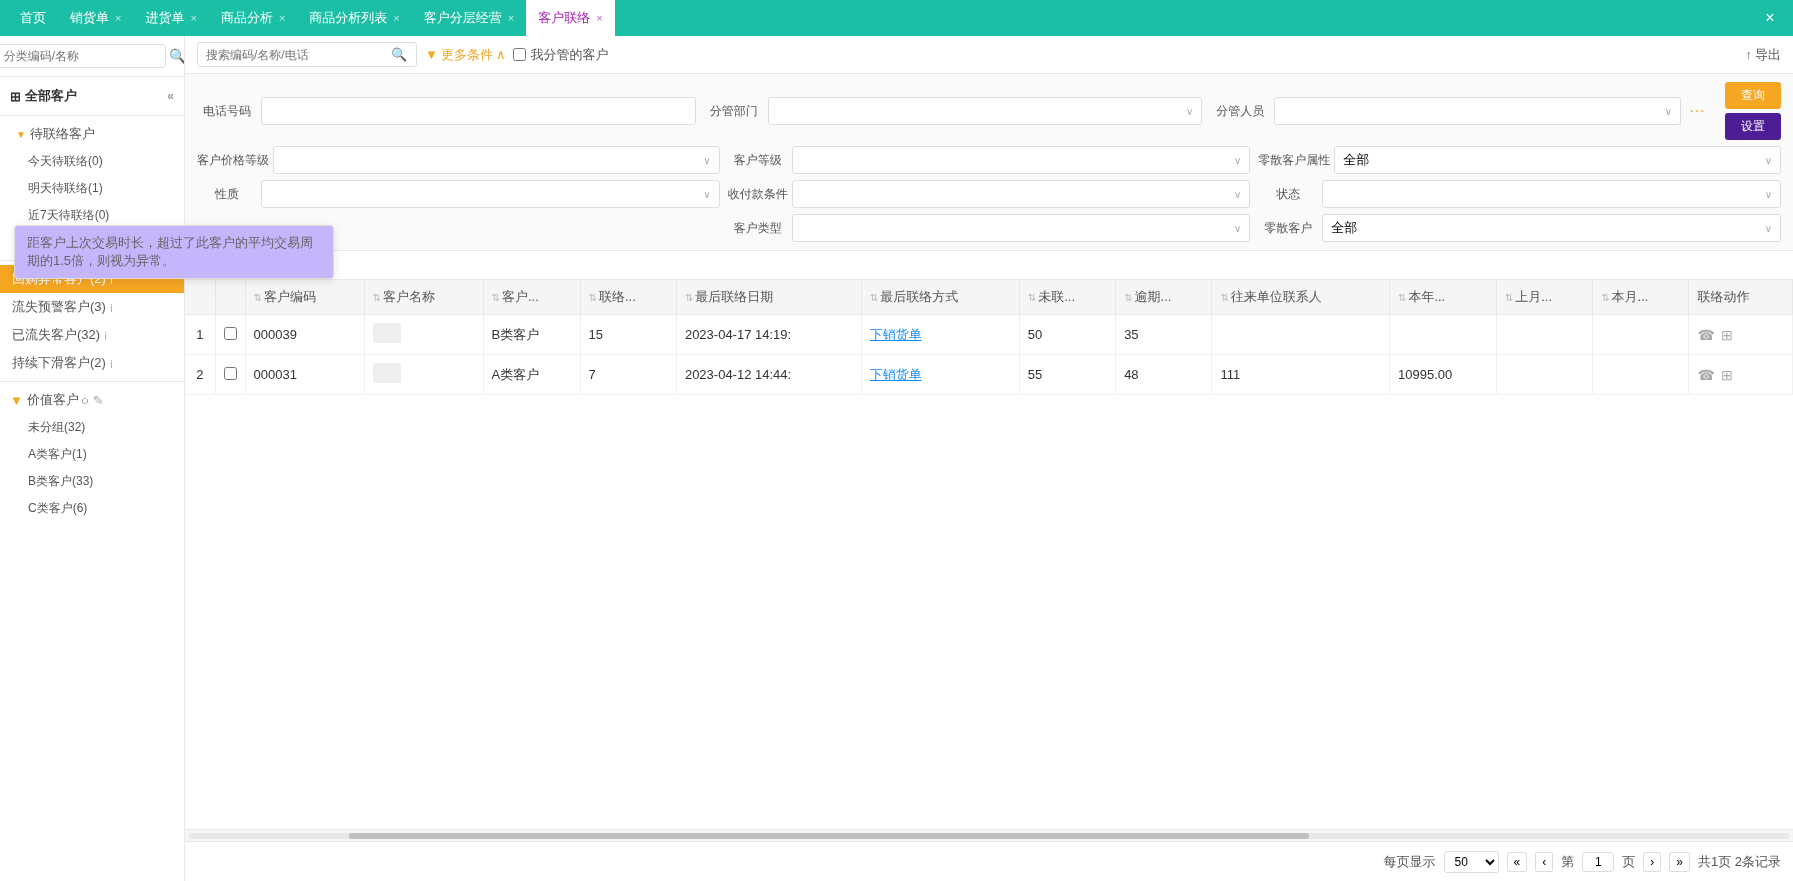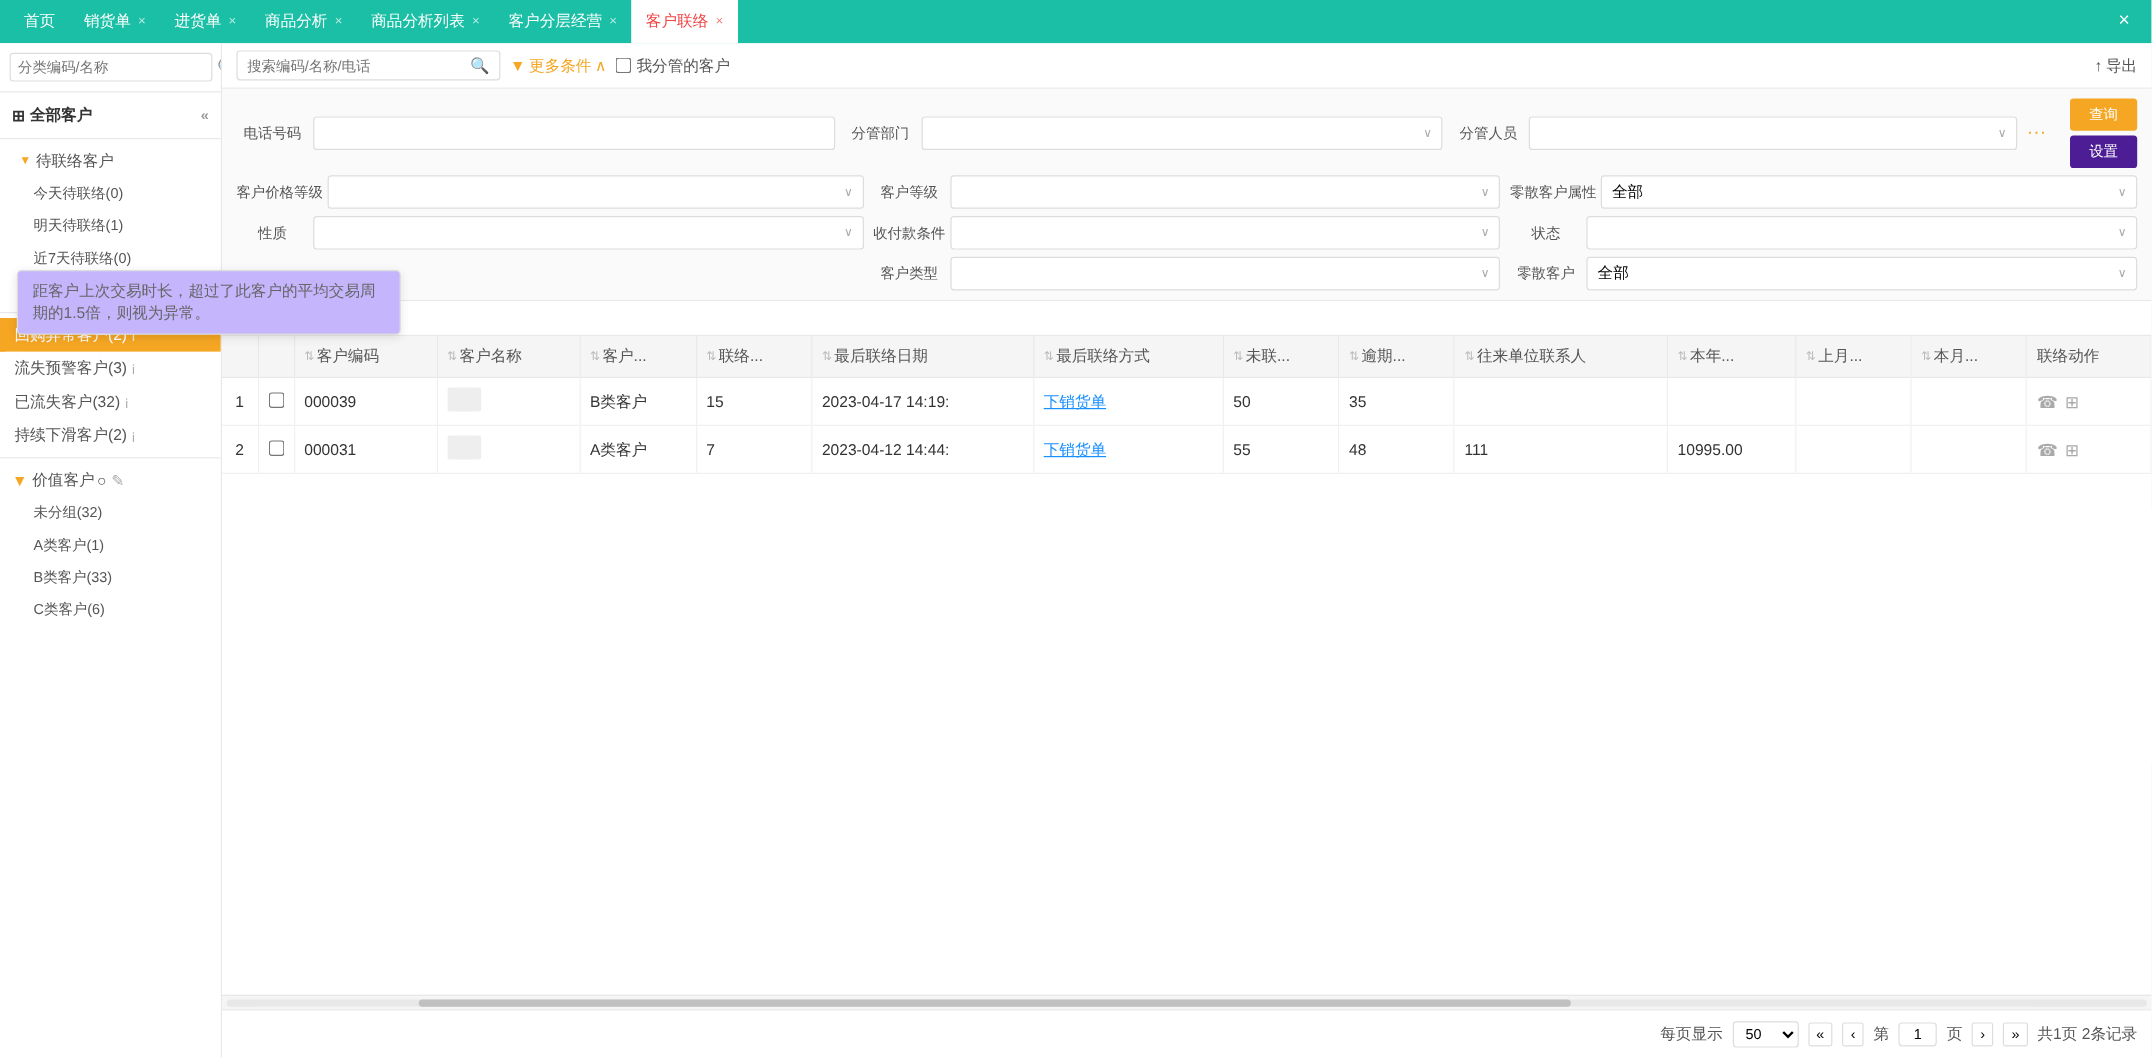--- a/index.html
+++ b/index.html
@@ -19,21 +19,21 @@
       height: 36px;
       display: flex;
       align-items: center;
       cursor: pointer;
       white-space: nowrap;
       color: white;
       font-size: 13px;
     }
     .top-nav .nav-item.active {
       background: white;
-      color: #ef4444;
+      color: #a21caf;
       text-align: right;
     }
     .top-nav .nav-item .close-x {
       margin-left: 6px;
       font-size: 11px;
       opacity: 0.7;
     }
     .top-nav .spacer { flex: 1; }
     .top-nav .close-btn {
       width: 30px;
@@ -60,20 +60,21 @@
       border-right: 1px solid #e8e8e8;
       display: flex;
       flex-direction: column;
       overflow: hidden;
     }
     .sidebar-search {
       display: flex;
       align-items: center;
       padding: 8px;
       border-bottom: 1px solid #e8e8e8;
+      justify-content: center;
     }
     .sidebar-search input {
       border: 1px solid #ddd;
       border-radius: 3px;
       padding: 4px 6px;
       flex: 1;
       font-size: 12px;
       outline: none;
     }
     .sidebar-search .search-icon-btn {

